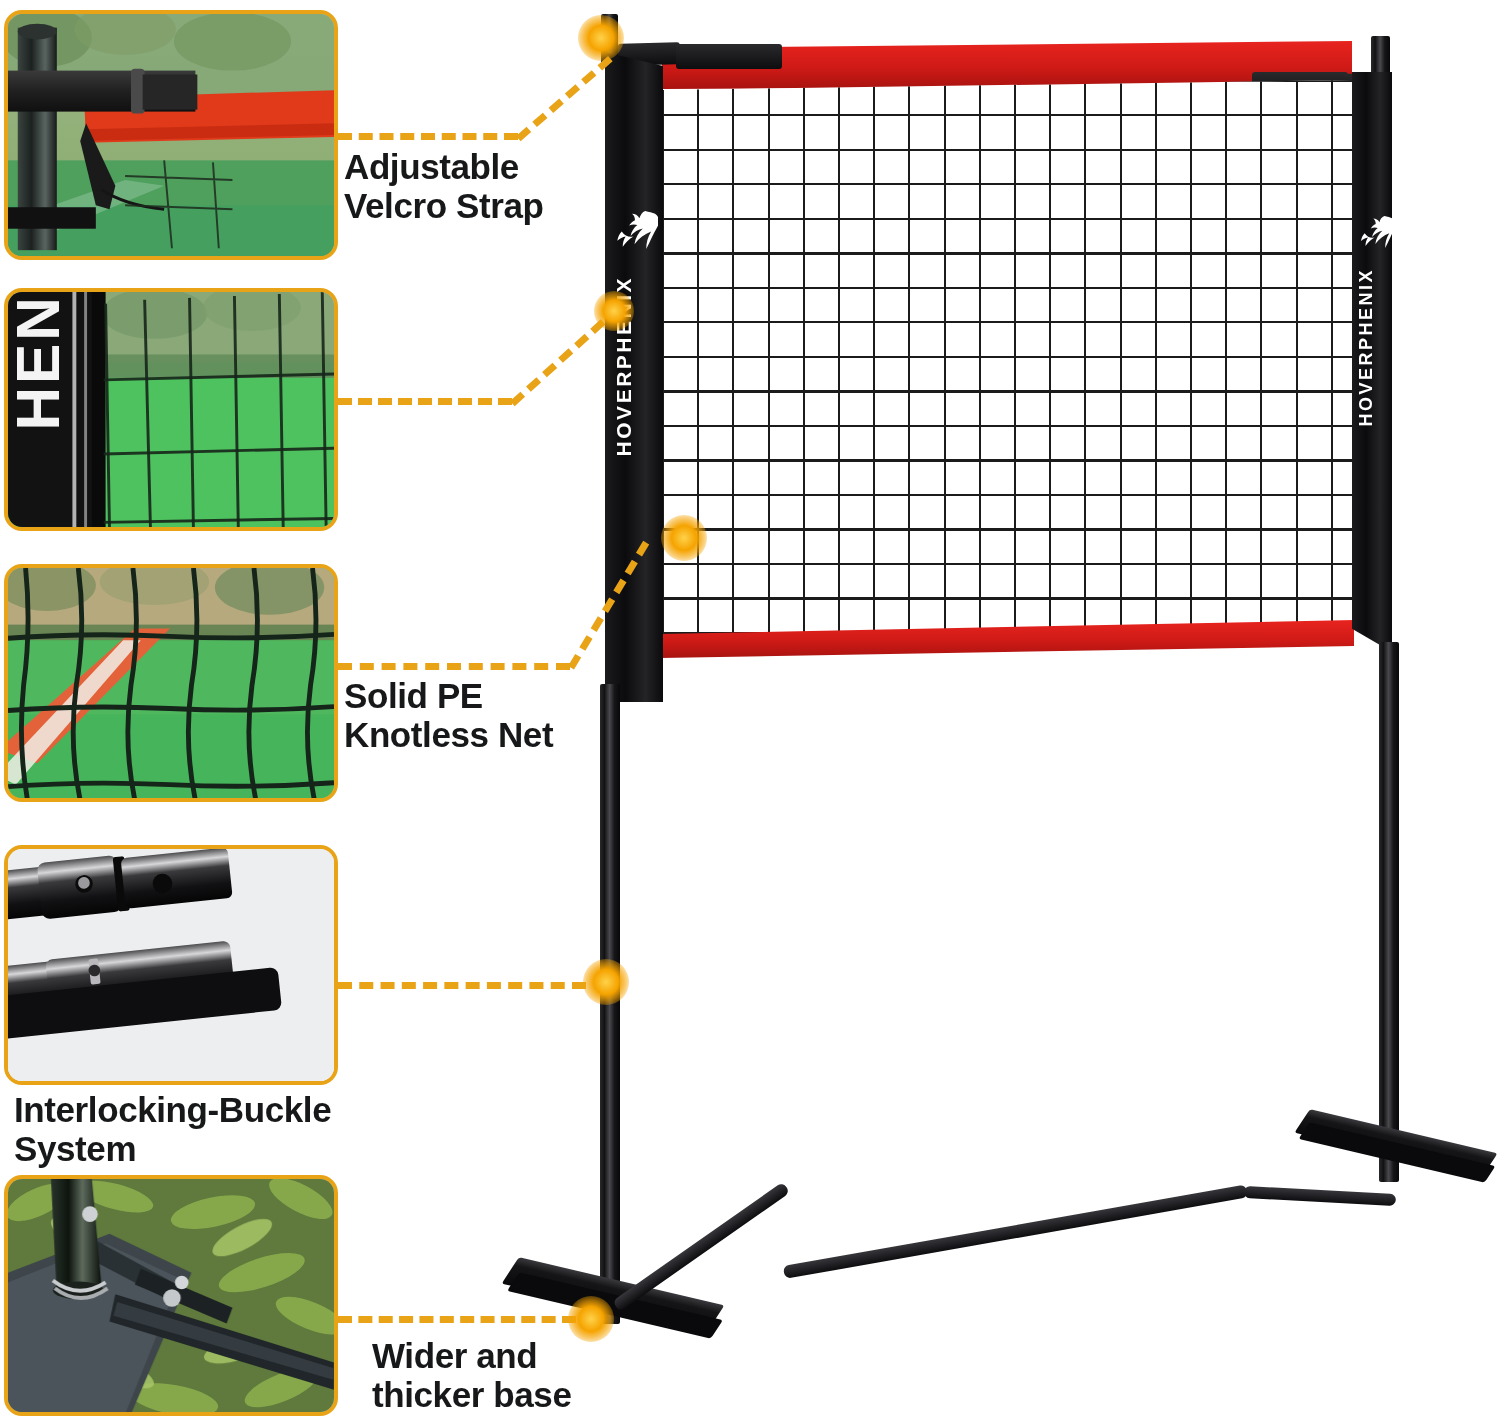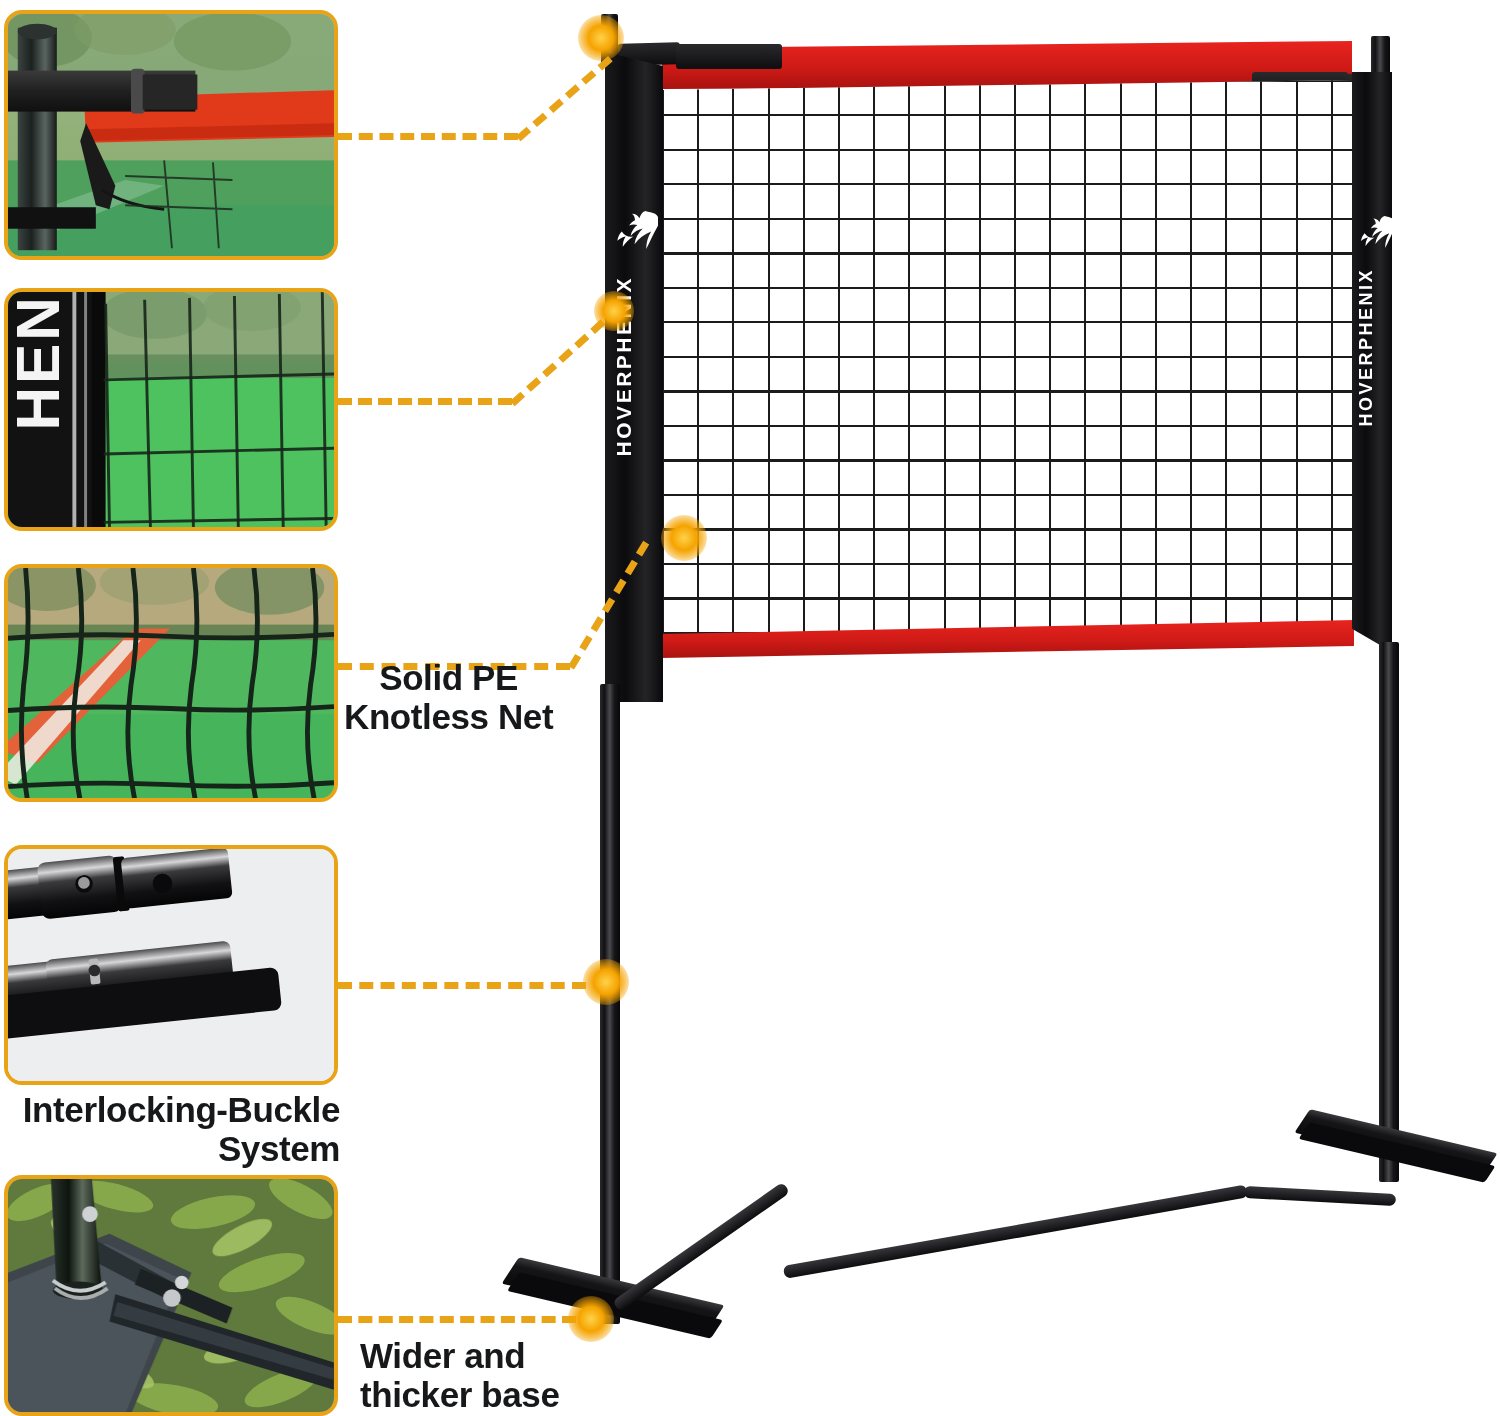--- a/index.html
+++ b/index.html
@@ -208,20 +208,22 @@
       <rect x="138" y="62" width="56" height="36" fill="#262626"></rect>
 
       <rect x="0" y="198" width="90" height="22" fill="#111"></rect>
       <path d="M80 112 L110 176 L104 200 L90 196 L74 130 Z" fill="#1a1a1a"></path>
       <path d="M96 180 Q120 196 160 200" stroke="#151515" stroke-width="3" fill="none"></path>
       <path d="M120 166 L230 170 M120 196 L230 200 M160 150 L168 240 M210 152 L216 240" stroke="#1d2a1d" stroke-width="2" fill="none" opacity="0.85"></path>
     </svg>
   </div>
   <div class="dash-h" style="left:338px; top:133px; width:180px;"></div>
   <div class="dash-diag" style="left:516px; top:136px; width:122px; transform: rotate(-41deg);"></div>
+  <div class="callout-text" style="left:344px; top:147px; font-size:35px;">Adjustable
+Velcro Strap</div>
 
   <div class="thumb-card" style="left:4px; top:288px; width:334px; height:243px;">
     <svg class="thumb-art" viewBox="0 0 334 243" preserveAspectRatio="none">
       <defs>
         <linearGradient id="mgrass" x1="0" y1="0" x2="0" y2="1">
           <stop offset="0%" stop-color="#9ab186"></stop>
             <stop offset="45%" stop-color="#64b06a"></stop>
             <stop offset="100%" stop-color="#49c05d"></stop>
         </linearGradient>
       </defs>
@@ -267,21 +269,21 @@
       <path d="M190 0 Q198 60 188 120 Q180 180 192 238" stroke="#15251a" stroke-width="5" fill="none"></path>
       <path d="M252 0 Q260 60 250 120 Q242 180 254 238" stroke="#15251a" stroke-width="5" fill="none"></path>
       <path d="M312 0 Q320 60 310 120 Q302 180 314 238" stroke="#15251a" stroke-width="5" fill="none"></path>
       <path d="M0 72 Q80 66 166 70 Q250 74 334 68" stroke="#15251a" stroke-width="5" fill="none"></path>
       <path d="M0 146 Q80 140 166 144 Q250 148 334 142" stroke="#15251a" stroke-width="5" fill="none"></path>
       <path d="M0 224 Q80 218 166 222 Q250 226 334 220" stroke="#15251a" stroke-width="5" fill="none"></path>
     </svg>
   </div>
   <div class="dash-h" style="left:338px; top:663px; width:232px;"></div>
   <div class="dash-diag" style="left:568px; top:666px; width:146px; transform: rotate(-59deg);"></div>
-  <div class="callout-text" style="left:344px; top:658px; font-size:35px;text-align:center;">Solid PE
+  <div class="callout-text" style="left:344px; top:676px; font-size:35px;">Solid PE
 Knotless Net</div>
 
   <div class="thumb-card" style="left:4px; top:845px; width:334px; height:240px; background:#eceef0;">
     <svg class="thumb-art" viewBox="0 0 334 240" preserveAspectRatio="none">
       <defs>
         <linearGradient id="tube1" x1="0" y1="0" x2="0" y2="1">
           <stop offset="0%" stop-color="#4d4d50"></stop>
             <stop offset="18%" stop-color="#d7d7da"></stop>
           <stop offset="36%" stop-color="#3a3a3d"></stop>
             <stop offset="70%" stop-color="#111113"></stop>
@@ -303,21 +305,21 @@
       <g transform="rotate(-6 0 172)">
         <rect x="-12" y="120" width="130" height="50" rx="6" fill="url(#tube1)"></rect>
         <rect x="44" y="118" width="190" height="54" rx="7" fill="url(#tube1)"></rect>
         <rect x="88" y="122" width="10" height="26" rx="2" fill="#b9b9bd"></rect>
         <circle cx="93" cy="134" r="6" fill="#2a2a2c"></circle>
       </g>
       <rect x="0" y="186" width="334" height="54" fill="#eceef0"></rect>
       <rect x="-20" y="150" width="300" height="44" rx="8" fill="#0e0e10" transform="rotate(-6 0 172)"></rect>
     </svg>
   </div>
-  <div class="callout-text" style="left:14px; top:1090px; font-size:35px; width:326px; text-align:right;">Interlocking-Buckle
+  <div class="callout-text" style="left:14px; top:1090px; font-size:35px; width:326px; text-align:left;">Interlocking-Buckle
 System</div>
   <div class="dash-h" style="left:338px; top:982px; width:248px;"></div>
 
   <div class="thumb-card" style="left:4px; top:1175px; width:334px; height:241px;">
     <svg class="thumb-art" viewBox="0 0 334 241" preserveAspectRatio="none">
       <defs>
         <linearGradient id="gpole" x1="0" y1="0" x2="1" y2="0">
           <stop offset="0%" stop-color="#29332c"></stop>
             <stop offset="35%" stop-color="#0e150f"></stop>
           <stop offset="62%" stop-color="#5d6a5c"></stop>
@@ -355,21 +357,21 @@
 
       <path d="M44 0 L86 0 L96 112 L50 118 Z" fill="url(#gpole)"></path>
       <ellipse cx="72" cy="114" rx="26" ry="9" fill="#1b211c"></ellipse>
       <path d="M46 104 Q72 124 100 106" stroke="#c9ccce" stroke-width="4" fill="none"></path>
       <path d="M48 112 Q74 132 102 112" stroke="#a9adb0" stroke-width="4" fill="none"></path>
       <circle cx="84" cy="36" r="8" fill="#cfd2d4"></circle>
       <circle cx="178" cy="106" r="7" fill="#d4d7d9"></circle>
     </svg>
   </div>
   <div class="dash-h" style="left:338px; top:1316px; width:238px;"></div>
-  <div class="callout-text" style="left:360px; top:1336px; font-size:35px;">Wider and
+  <div class="callout-text" style="left:372px; top:1336px; font-size:35px;">Wider and
 thicker base</div>
 
   <div class="glow-dot" style="left:601px; top:38px;"></div>
   <div class="glow-dot sm" style="left:614px; top:311px;"></div>
   <div class="glow-dot" style="left:684px; top:538px;"></div>
   <div class="glow-dot" style="left:606px; top:982px;"></div>
   <div class="glow-dot" style="left:591px; top:1319px;"></div>
 
 </div>
 

